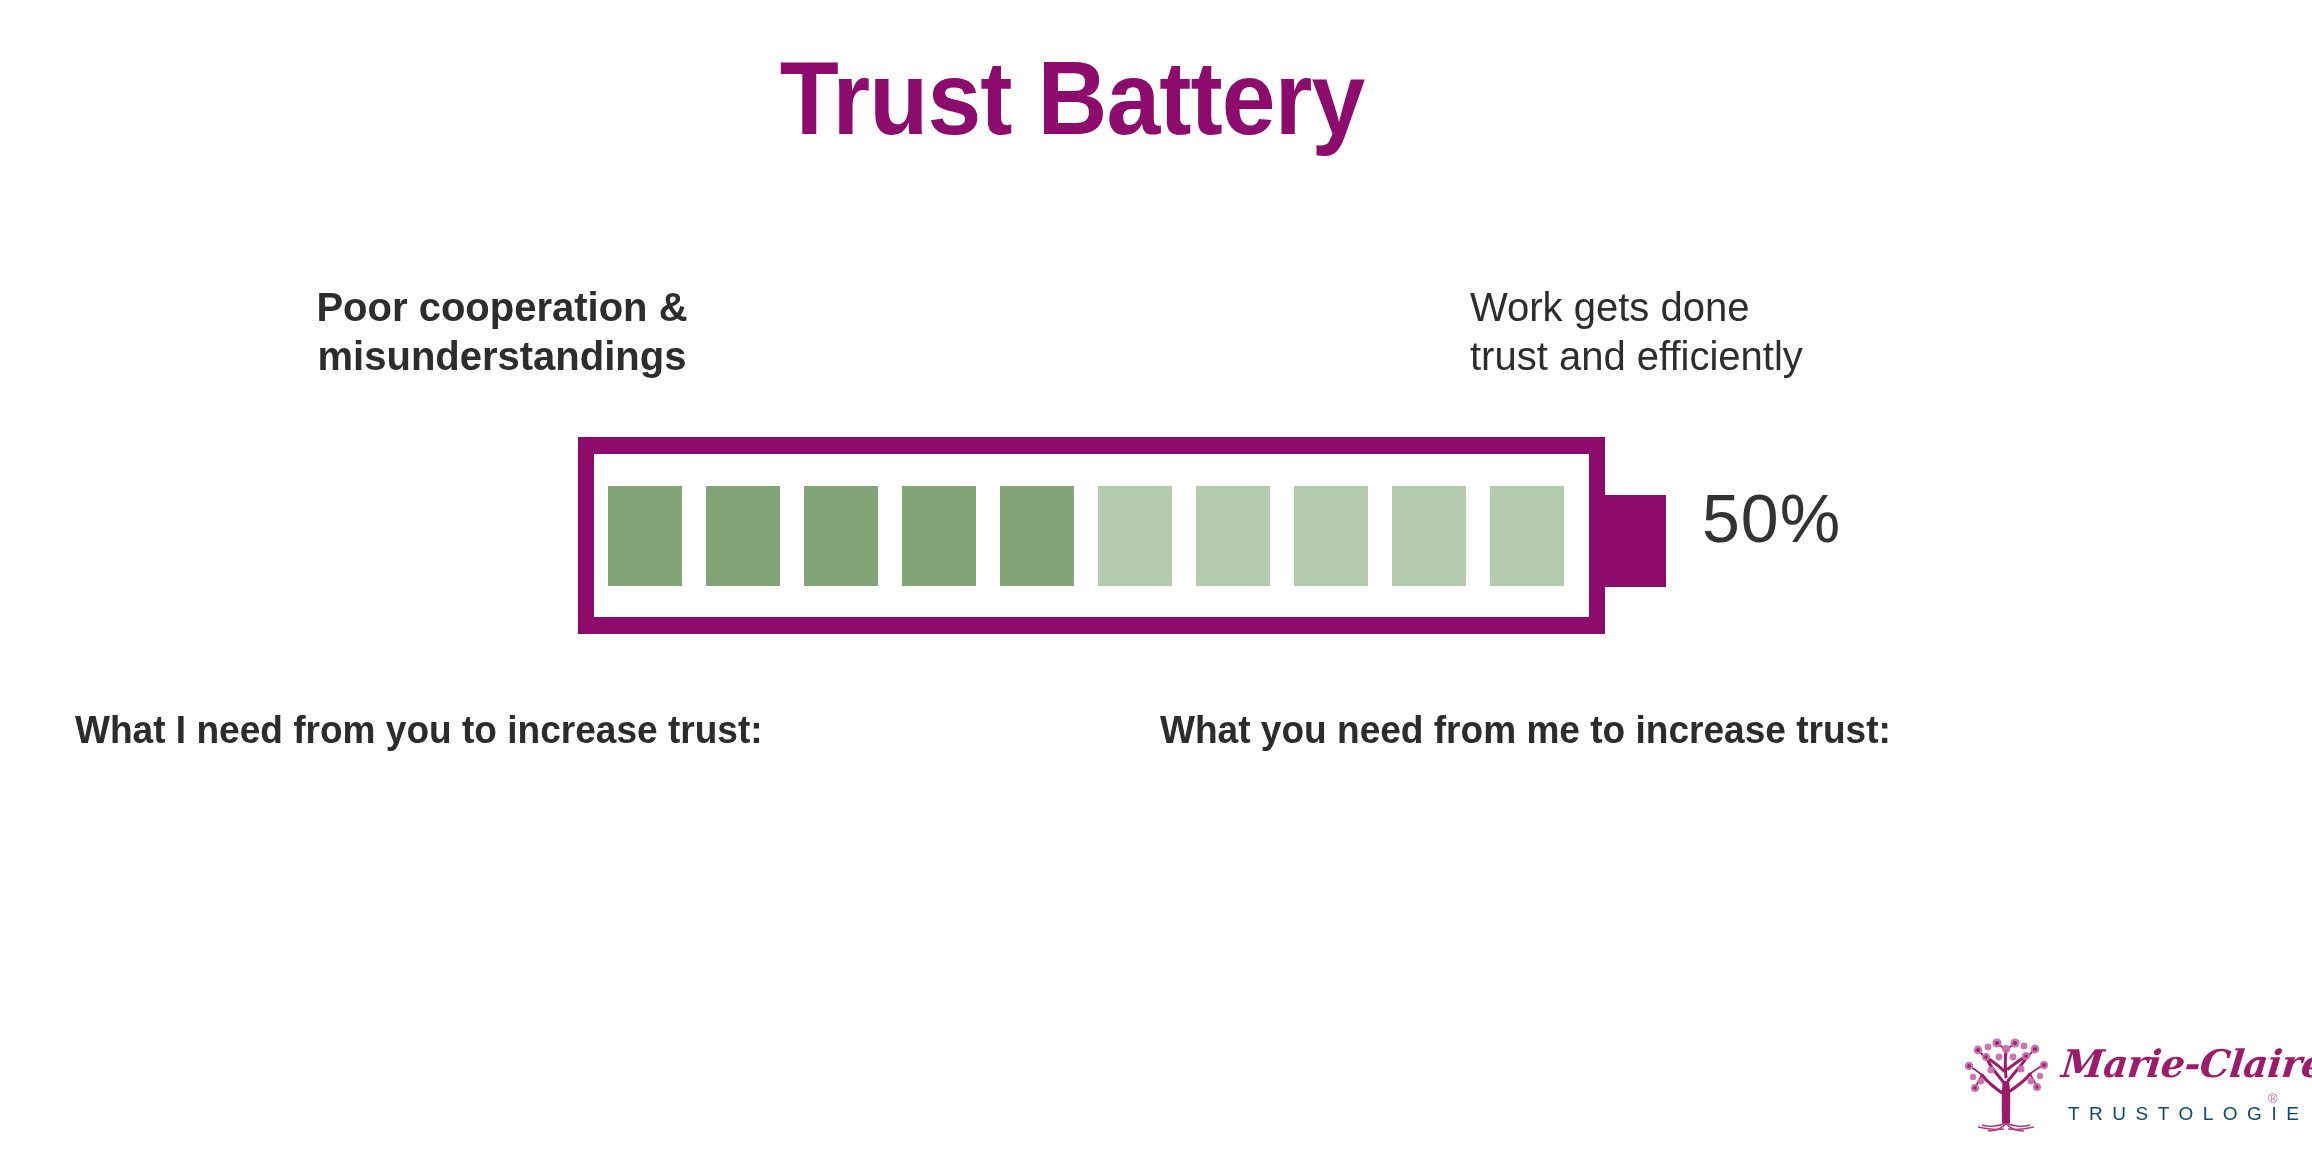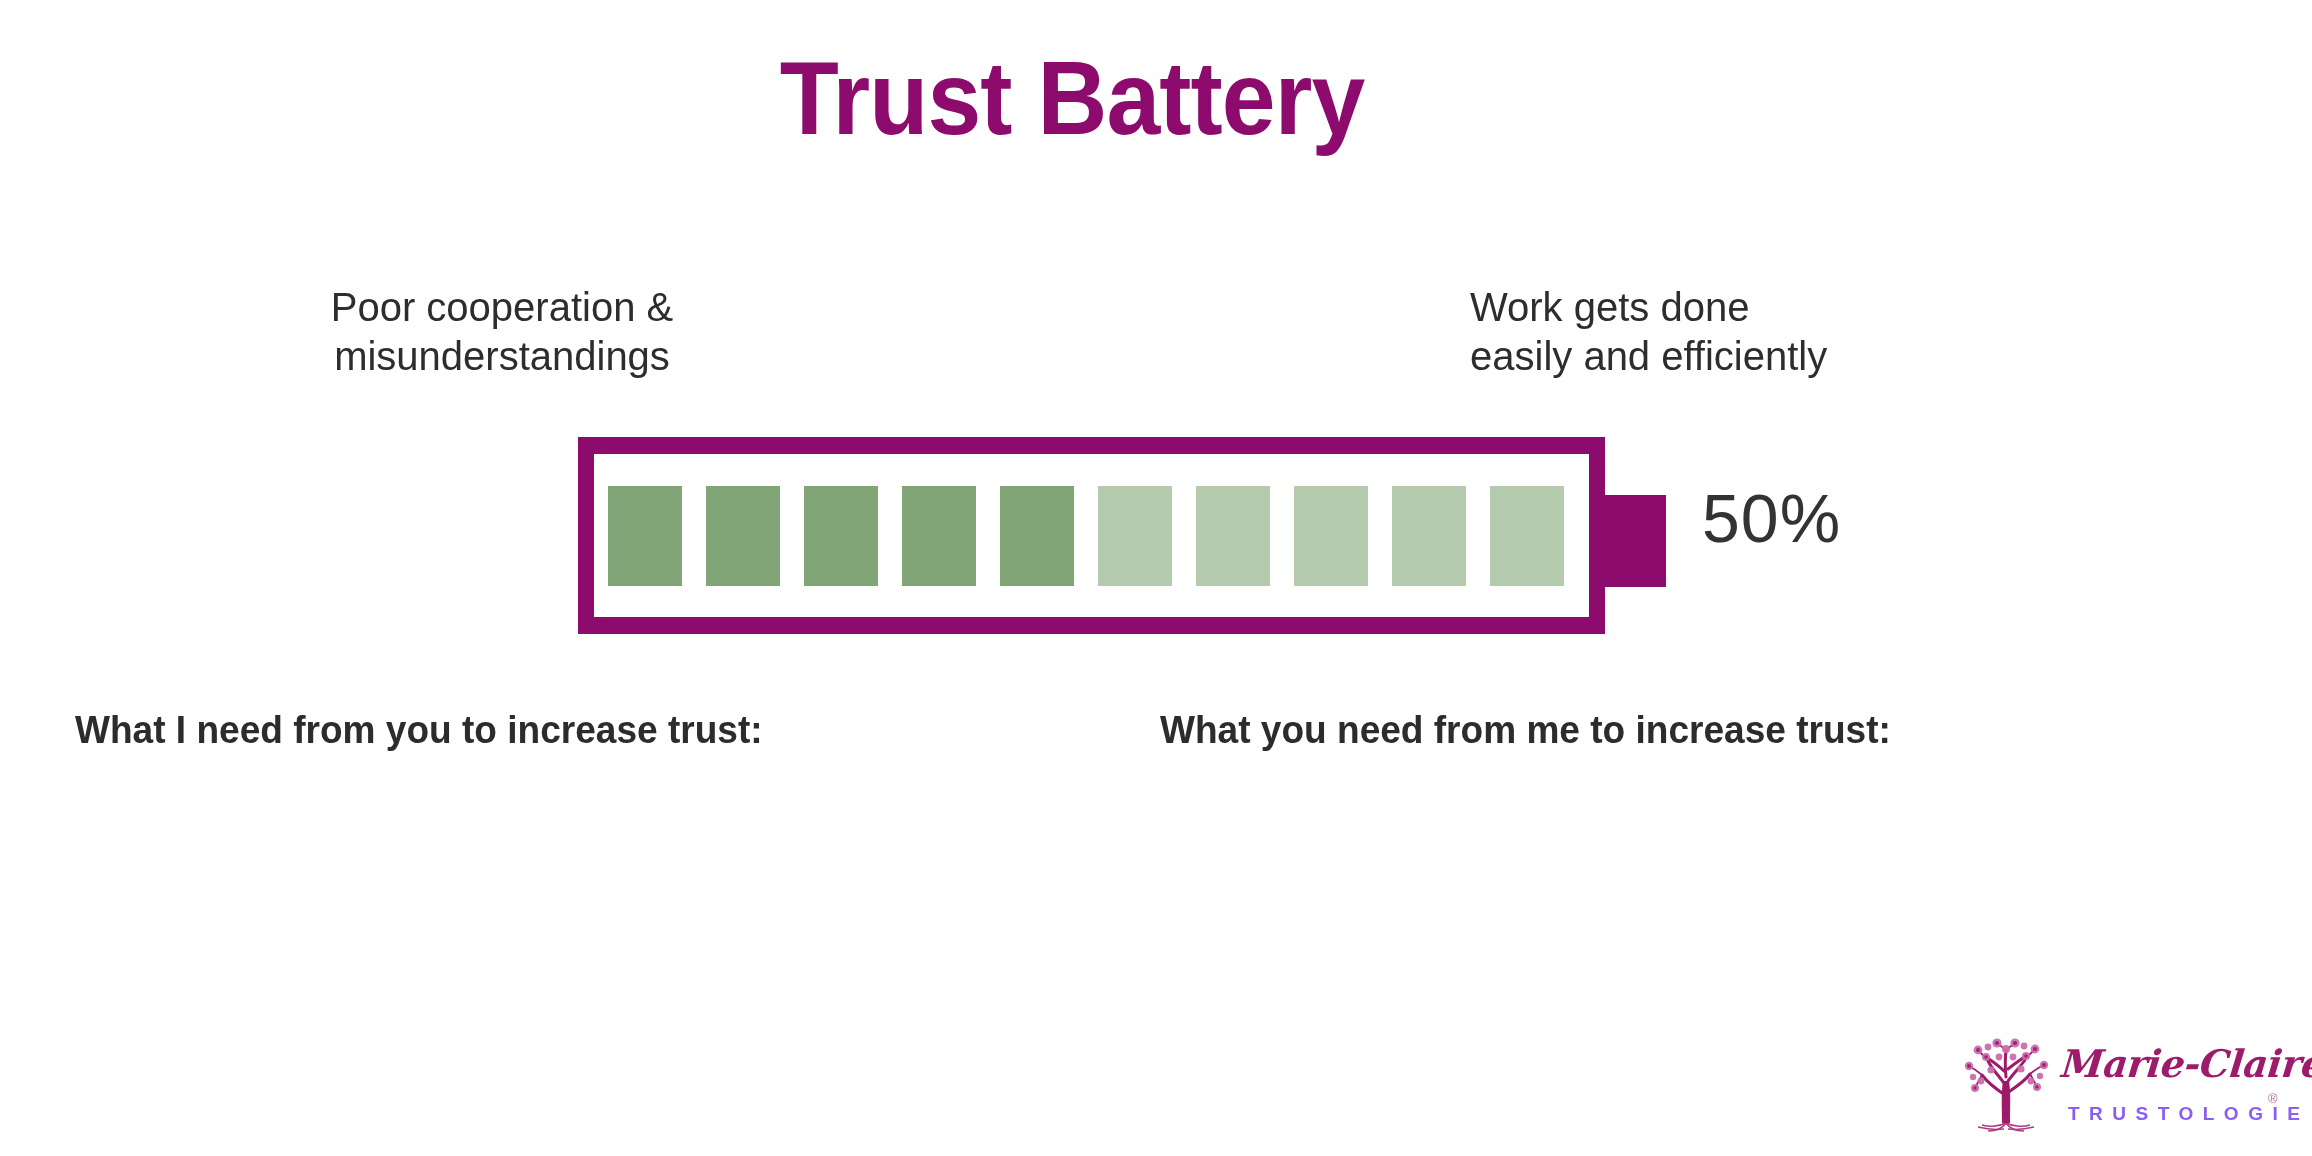--- a/index.html
+++ b/index.html
@@ -41,20 +41,21 @@
     font-size: 40px;
     line-height: 1.22;
     color: #2d2d2d;
     font-weight: 400;
   }
   .end-label-left {
     top: 283px;
     left: 262px;
     width: 480px;
     text-align: center;
+    font-weight: bold;
   }
   .end-label-right {
     top: 283px;
     left: 1470px;
     width: 480px;
     text-align: left;
   }
 
   
   .battery-wrap {
@@ -155,23 +156,23 @@
     white-space: nowrap;
     transform: skewX(-6deg);
     transform-origin: 0 50%;
   }
   .logo-sub {
     position: absolute;
     left: 110px;
     top: 68px;
     font-family: "Liberation Sans", sans-serif;
     font-size: 19px;
-    font-weight: 700;
+    font-weight: 400;
     letter-spacing: 9.5px;
-    color: #8b5cf6;
+    color: #0c4a6e;
     white-space: nowrap;
   }
   .logo-reg {
     position: absolute;
     left: 310px;
     top: 56px;
     font-size: 13px;
     color: #b06ea0;
   }
 </style>
@@ -180,21 +181,21 @@
 
 <div class="title">Trust Battery</div>
 
 <div class="end-label end-label-left">
   <div>Poor cooperation &amp;</div>
   <div>misunderstandings</div>
 </div>
 
 <div class="end-label end-label-right">
   <div>Work gets done</div>
-  <div>easily and efficiently</div>
+  <div>trust and efficiently</div>
 </div>
 
 <div class="battery-wrap">
 
   <div class="battery-body">
     <div class="battery-inner" id="battery-cells">
 
     <div class="cell cell-filled"></div>
         <div class="cell cell-filled"></div>
         <div class="cell cell-filled"></div>

